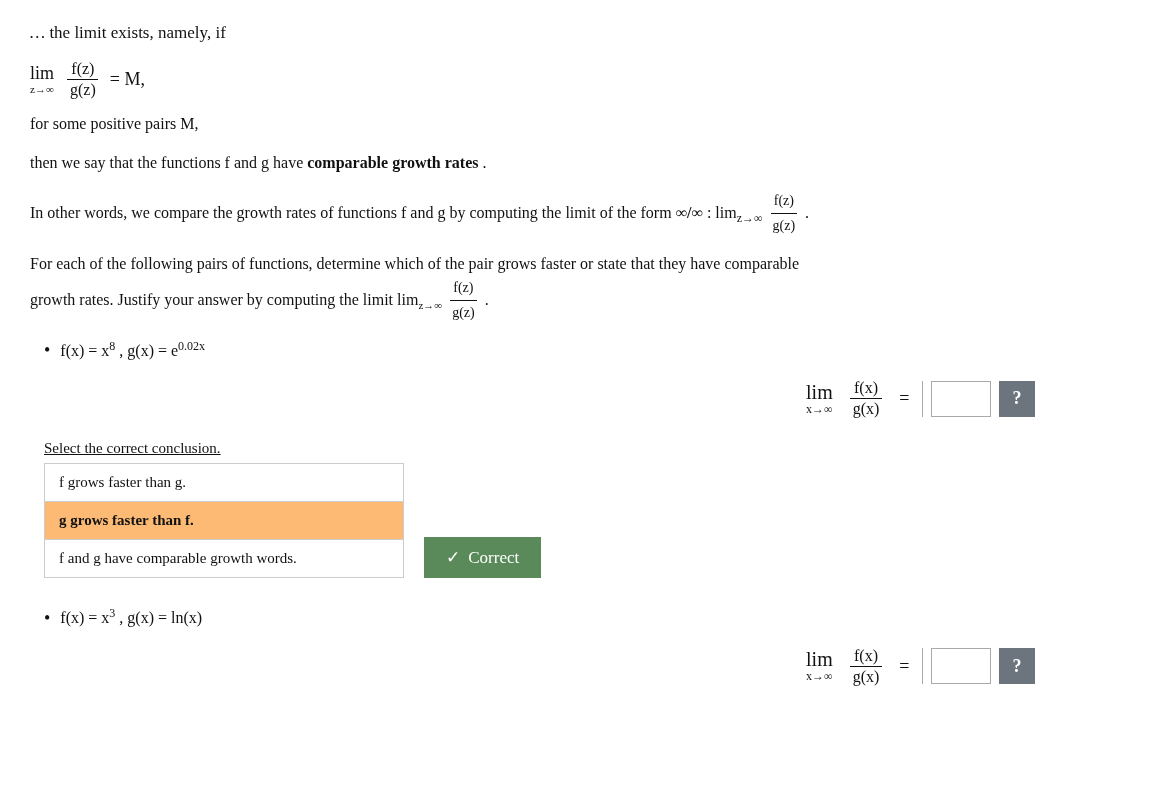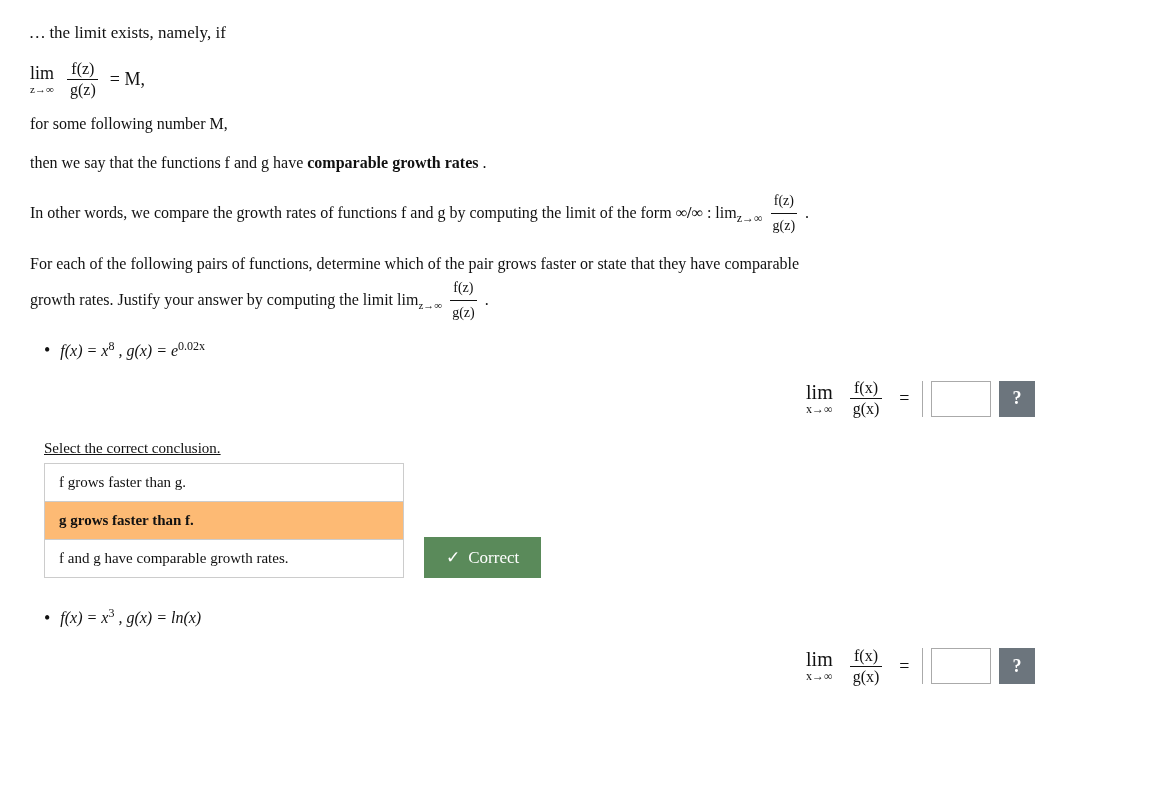--- a/index.html
+++ b/index.html
@@ -51,21 +51,20 @@
       font-size: 16px;
       line-height: 1.6;
       margin-bottom: 14px;
     }
 
     .bold-text {
       font-weight: bold;
     }
 
     .italic-text {
-      font-style: italic;
     }
 
     .lim-block {
       display: inline-flex;
       flex-direction: column;
       align-items: flex-start;
       line-height: 1.1;
       margin-right: 2px;
     }
     .lim-word { font-size: 18px; }
@@ -216,21 +215,21 @@
     </span>
   </span>
   <span class="fraction-large">
     <span class="num">f(z)</span>
     <span class="den">g(z)</span>
   </span>
   <span>= M,</span>
 </div>
 
 <div class="paragraph">
-  <span>for some following number M,</span>
+  <span>for some positive pairs M,</span>
 </div>
 
 <div class="paragraph">
   <span>then we say that the functions f and g have</span>
   <span class="bold-text">comparable growth rates</span>
   <span>.</span>
 </div>
 
 <div class="paragraph">
   <span>In other words, we compare the growth rates of functions f and g by computing the limit of the form</span>
@@ -282,21 +281,21 @@
   <div class="options-col">
     <div class="conclusion-label">Select the correct conclusion.</div>
     <div class="conclusion-options">
       <div class="conclusion-option">
         <span>f grows faster than g.</span>
       </div>
       <div class="conclusion-option selected">
         <span>g grows faster than f.</span>
       </div>
       <div class="conclusion-option">
-        <span>f and g have comparable growth rates.</span>
+        <span>f and g have comparable growth words.</span>
       </div>
     </div>
   </div>
   <div style="margin-top: 68px;">
     <button class="correct-btn">
       <span class="checkmark">✓</span>
       <span>Correct</span>
     </button>
   </div>
 </div>

